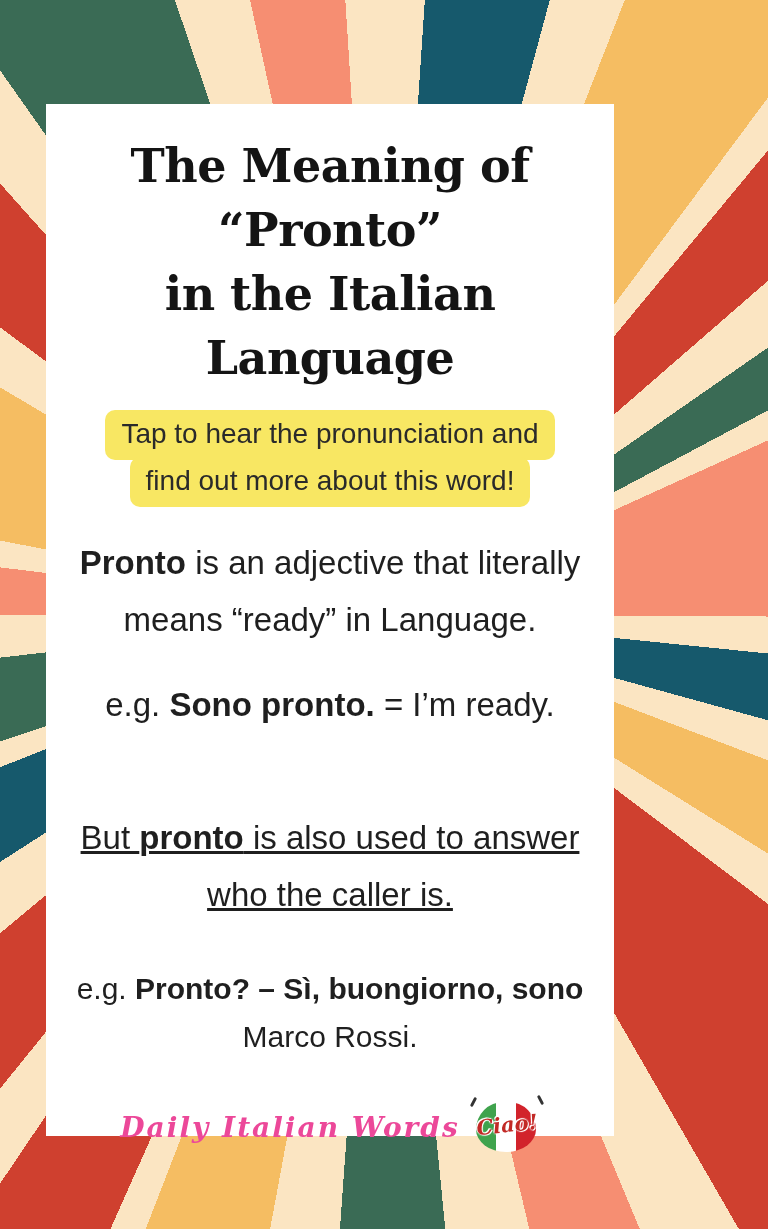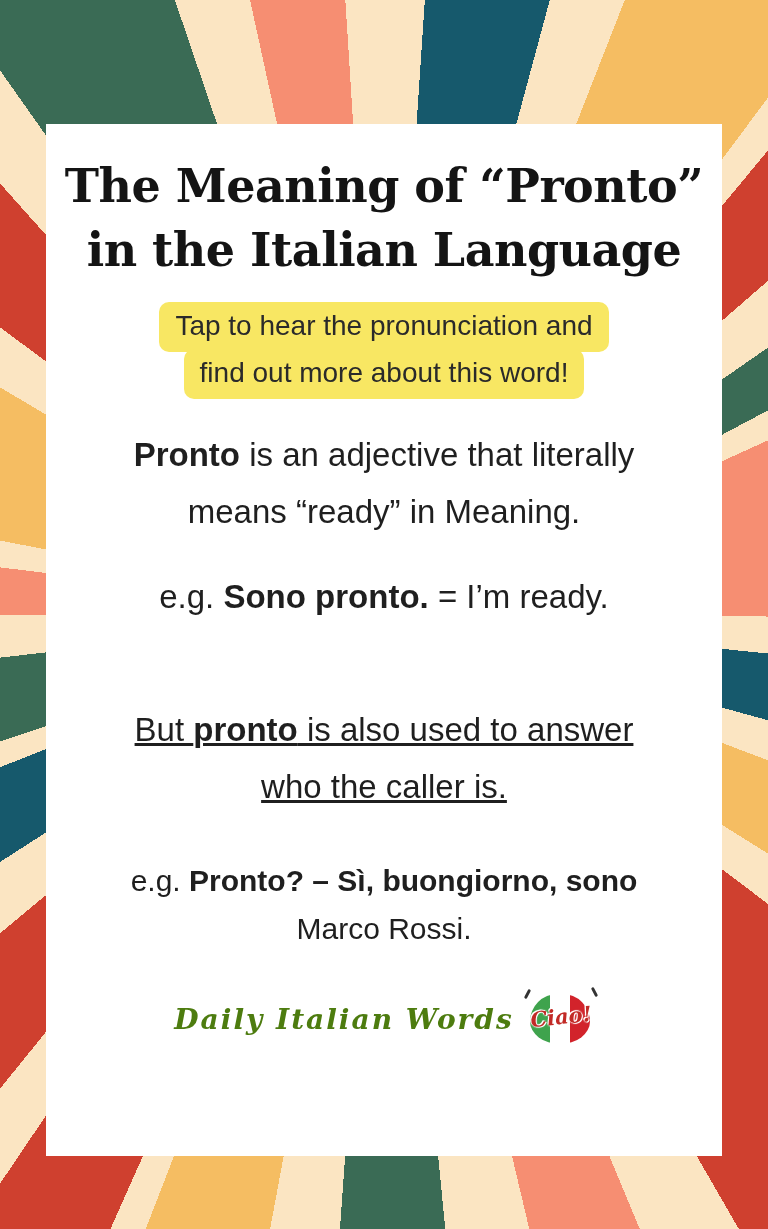--- a/index.html
+++ b/index.html
@@ -46,22 +46,22 @@
       #F5BD62 280.9deg 300.6deg,
       #FBE5C2 300.6deg 306.8deg,
       #CF402F 306.8deg 318.3deg,
       #FBE5C2 318.3deg 324.8deg,
       #3A6B55 324.8deg 341.2deg,
       #FBE5C2 341.2deg 347.7deg,
       #F68E72 347.7deg 356.4deg,
       #FBE5C2 356.4deg 360deg);
   }
   .card{
-    position:absolute;left:46px;top:124px;
-    width:676px;height:1032px;
+    position:absolute;left:46px;top:104px;
+    width:568px;height:1032px;
     background:#ffffff;
     text-align:center;
     color:#1f1f1f;
   }
   .title{
     margin-top:30px;
     font-family:"DejaVu Serif", serif;
     font-weight:700;
     font-size:46px;
     line-height:64px;
@@ -87,21 +87,21 @@
   .footer{
     margin-top:38px;
     display:flex;align-items:center;justify-content:center;gap:14px;
   }
   .brand{
     font-family:"DejaVu Serif", serif;
     font-style:italic;
     font-weight:700;
     font-size:28px;
     letter-spacing:2px;
-    color:#4d7c0f;
+    color:#ec4899;
   }
   .flag-wrap{position:relative;width:66px;height:56px;}
   .flag{
     position:absolute;left:2px;top:3px;
     width:60px;height:50px;
     border-radius:46% 46% 50% 50% / 55% 55% 45% 45%;
     overflow:hidden;
     display:flex;
   }
   .stripe{flex:1 1 0;}
@@ -131,21 +131,21 @@
       <div>in the Italian Language</div>
     </div>
 
     <div class="highlight-block">
       <span class="highlight-line l1">Tap to hear the pronunciation and</span><br>
       <span class="highlight-line l2">find out more about this word!</span>
     </div>
 
     <div class="para p1">
         <div><span class="b">Pronto</span><span> is an adjective that literally</span></div>
-        <div><span>means “ready” in Meaning.</span></div>
+        <div><span>means “ready” in Language.</span></div>
       </div>
 
     <div class="para ex1">
         <div><span>e.g. </span><span class="b">Sono pronto.</span><span> = I’m ready.</span></div>
       </div>
 
     <div class="para p2">
         <div><span>But </span><span class="b">pronto</span><span> is also used to answer</span></div>
         <div><span>who the caller is.</span></div>
       </div>

